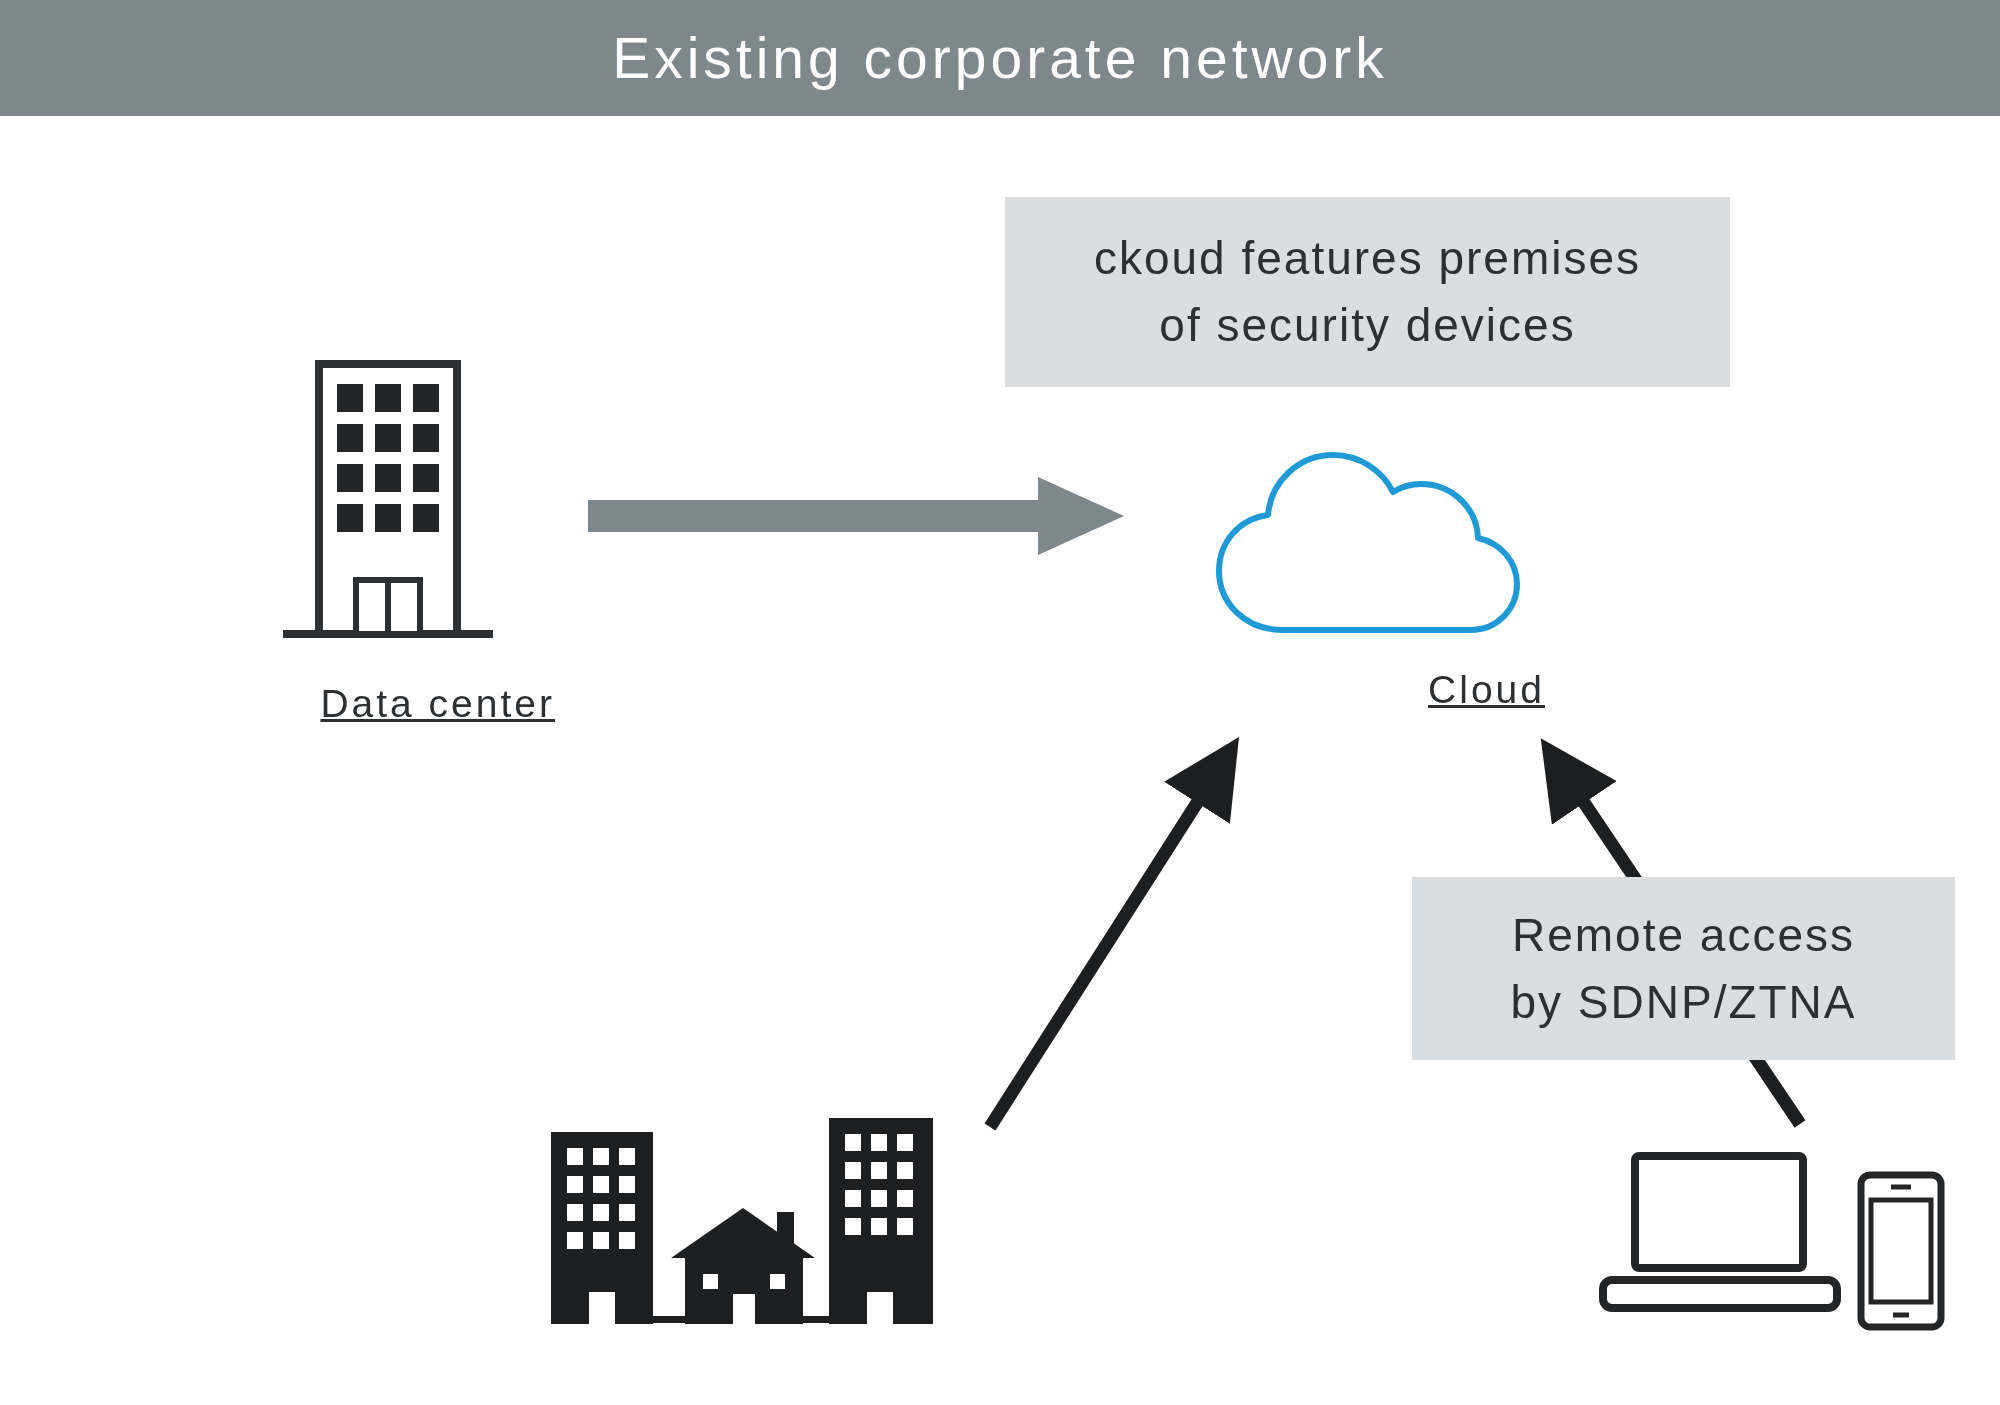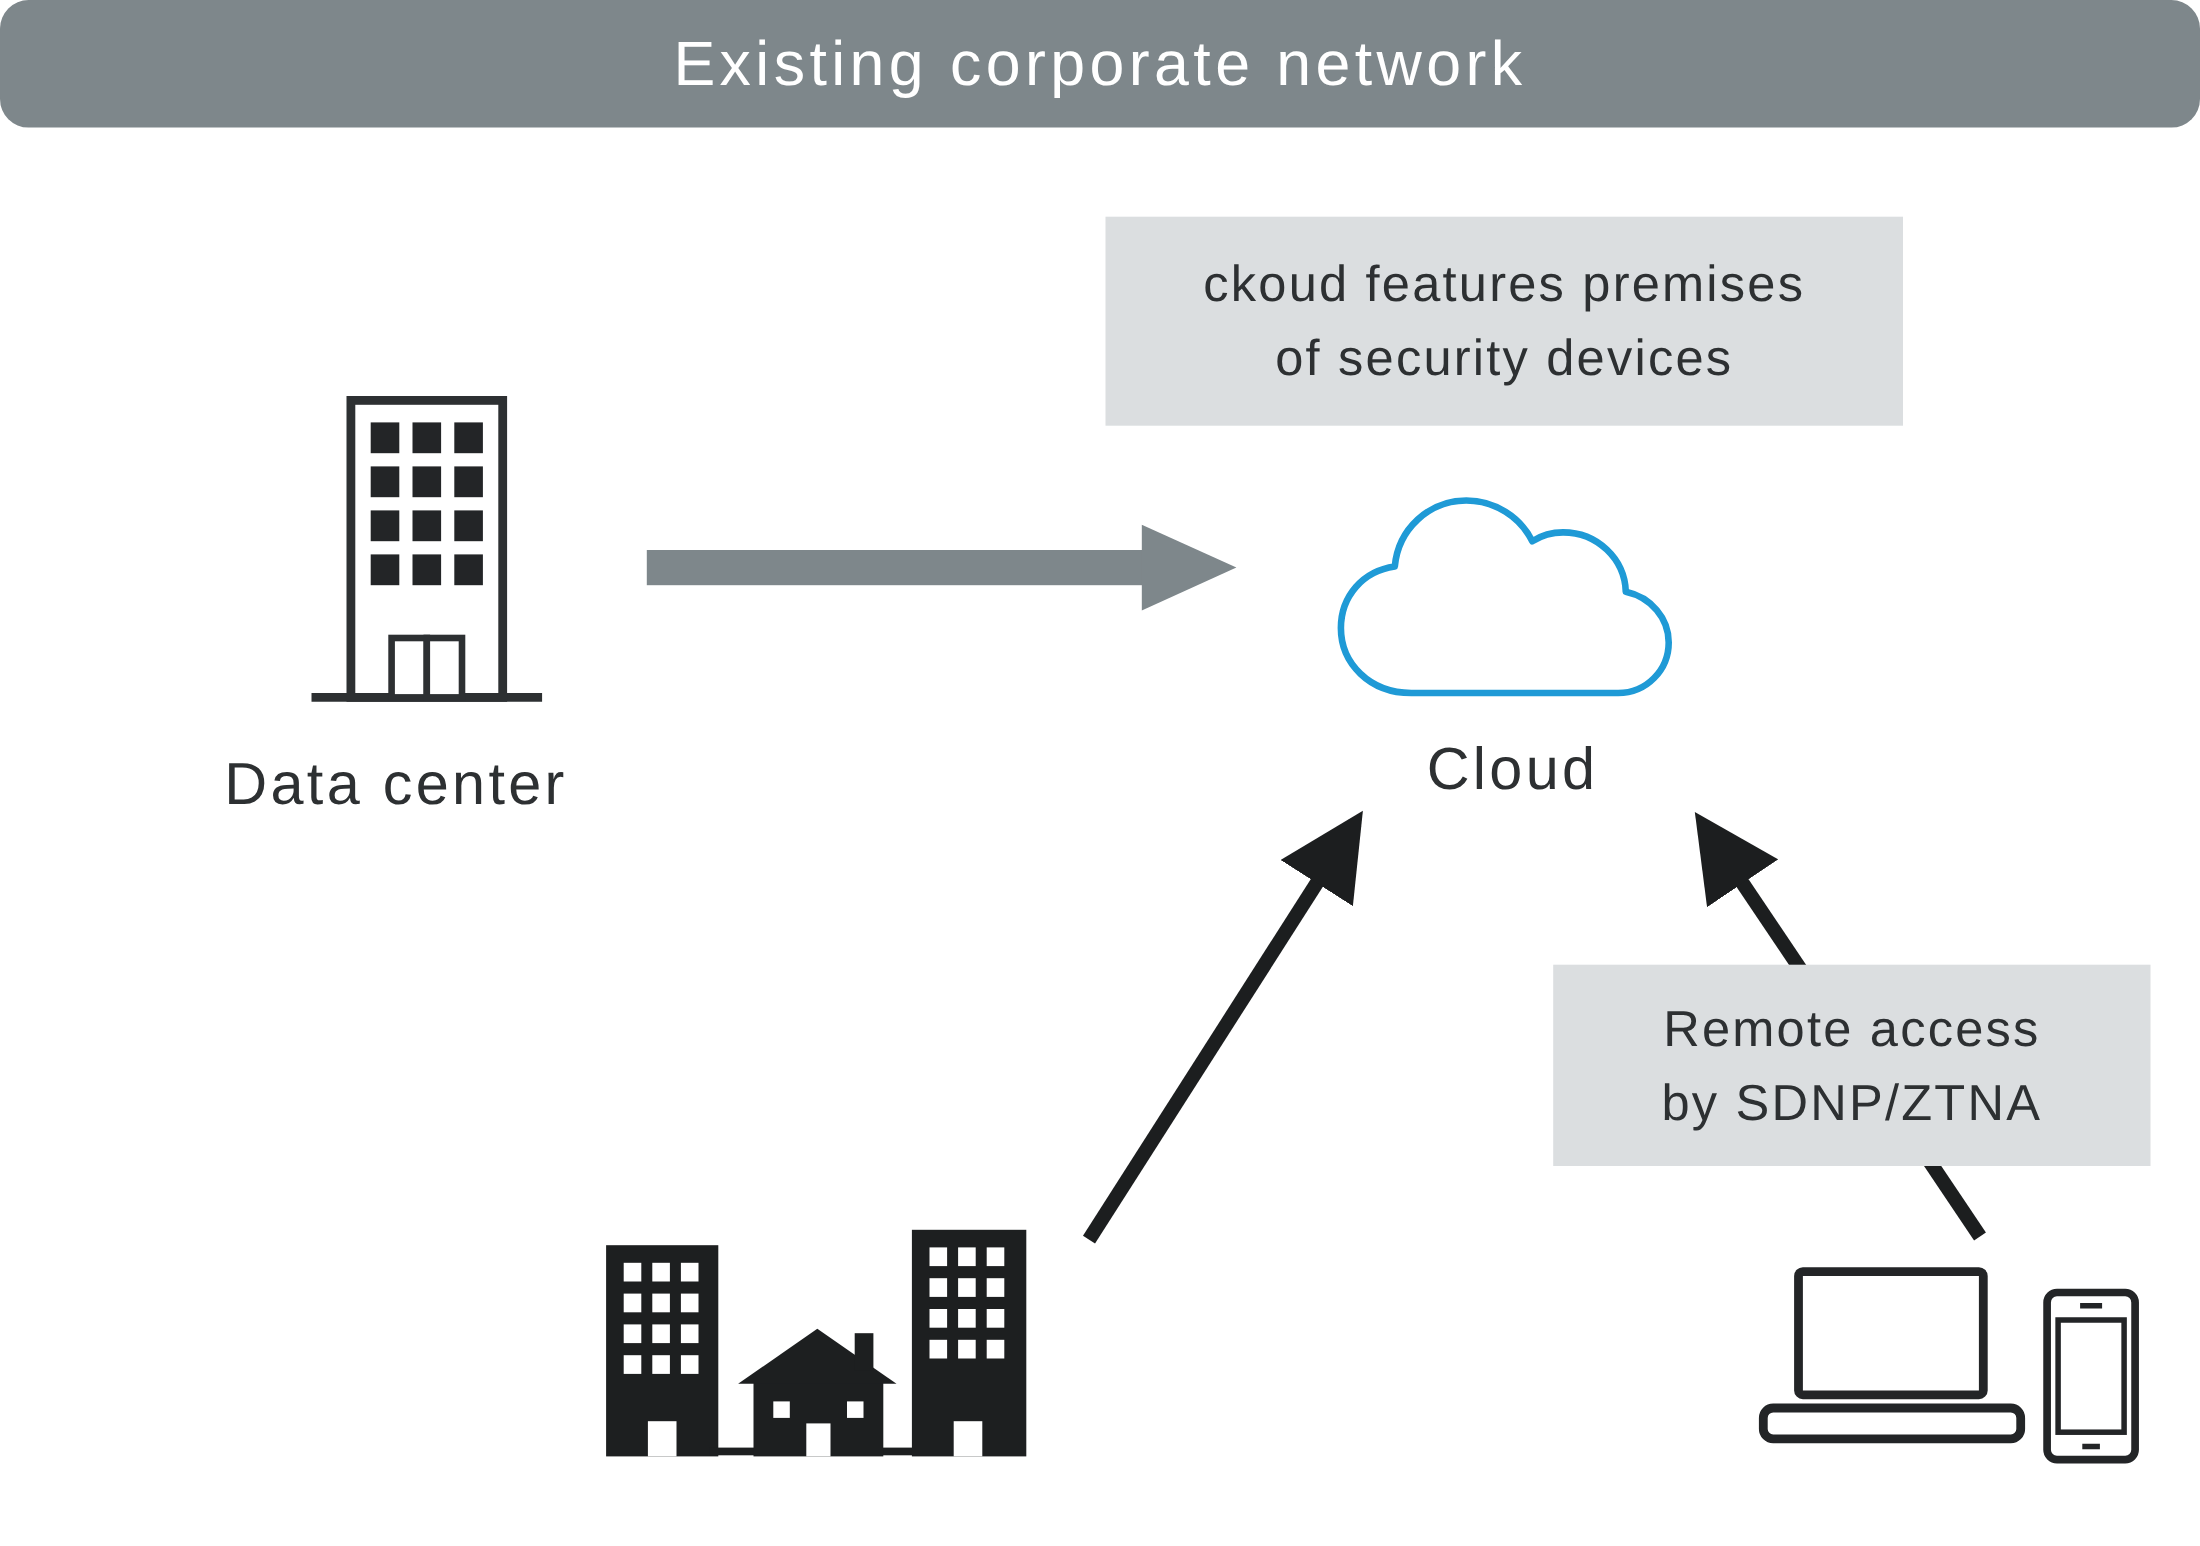--- a/index.html
+++ b/index.html
@@ -12,21 +12,20 @@
     font-family: "Liberation Sans", "DejaVu Sans", sans-serif;
     color: #2d3032;
   }
   .banner {
     position: absolute;
     top: 0; left: 0;
     width: 2000px; height: 116px;
     background: #7e878b;
     display: flex; align-items: center; justify-content: center;
     z-index: 3;
-    border-radius: 26px;
   }
   .banner-title {
     color: #ffffff;
     font-size: 57px;
     letter-spacing: 4px;
     font-weight: 400;
   }
   .callout {
     position: absolute;
     background: #dbdee0;
@@ -36,25 +35,26 @@
     line-height: 1.45;
     letter-spacing: 2px;
     white-space: pre-line;
     z-index: 2;
   }
   #callout-cloud-features { left: 1005px; top: 197px; width: 725px; height: 190px; }
   #callout-sd-wan        { left: 762px;  top: 877px; width: 543px; height: 183px; }
   #callout-remote-access { left: 1412px; top: 877px; width: 543px; height: 183px; }
   .node-label {
     position: absolute;
-    text-align: center;
-    font-size: 54px;
+    text-align: right;
+    font-size: 39px;
     letter-spacing: 3px;
     z-index: 2;
     white-space: nowrap;
+    text-decoration: underline;
   }
   #label-data-center  { left: 165px;  top: 682px;  width: 390px; }
   #label-cloud        { left: 1205px; top: 668px;  width: 340px; }
   #label-on-premises  { left: 540px;  top: 1348px; width: 400px; }
   #label-off-premises { left: 1575px; top: 1348px; width: 400px; }
   .icon-wrap { position: absolute; z-index: 2; line-height: 0; }
   #icon-data-center { left: 283px;  top: 352px;  }
   #icon-cloud       { left: 1205px; top: 425px;  }
   #icon-on-prem     { left: 545px;  top: 1116px; }
   #icon-laptop      { left: 1597px; top: 1150px; }

